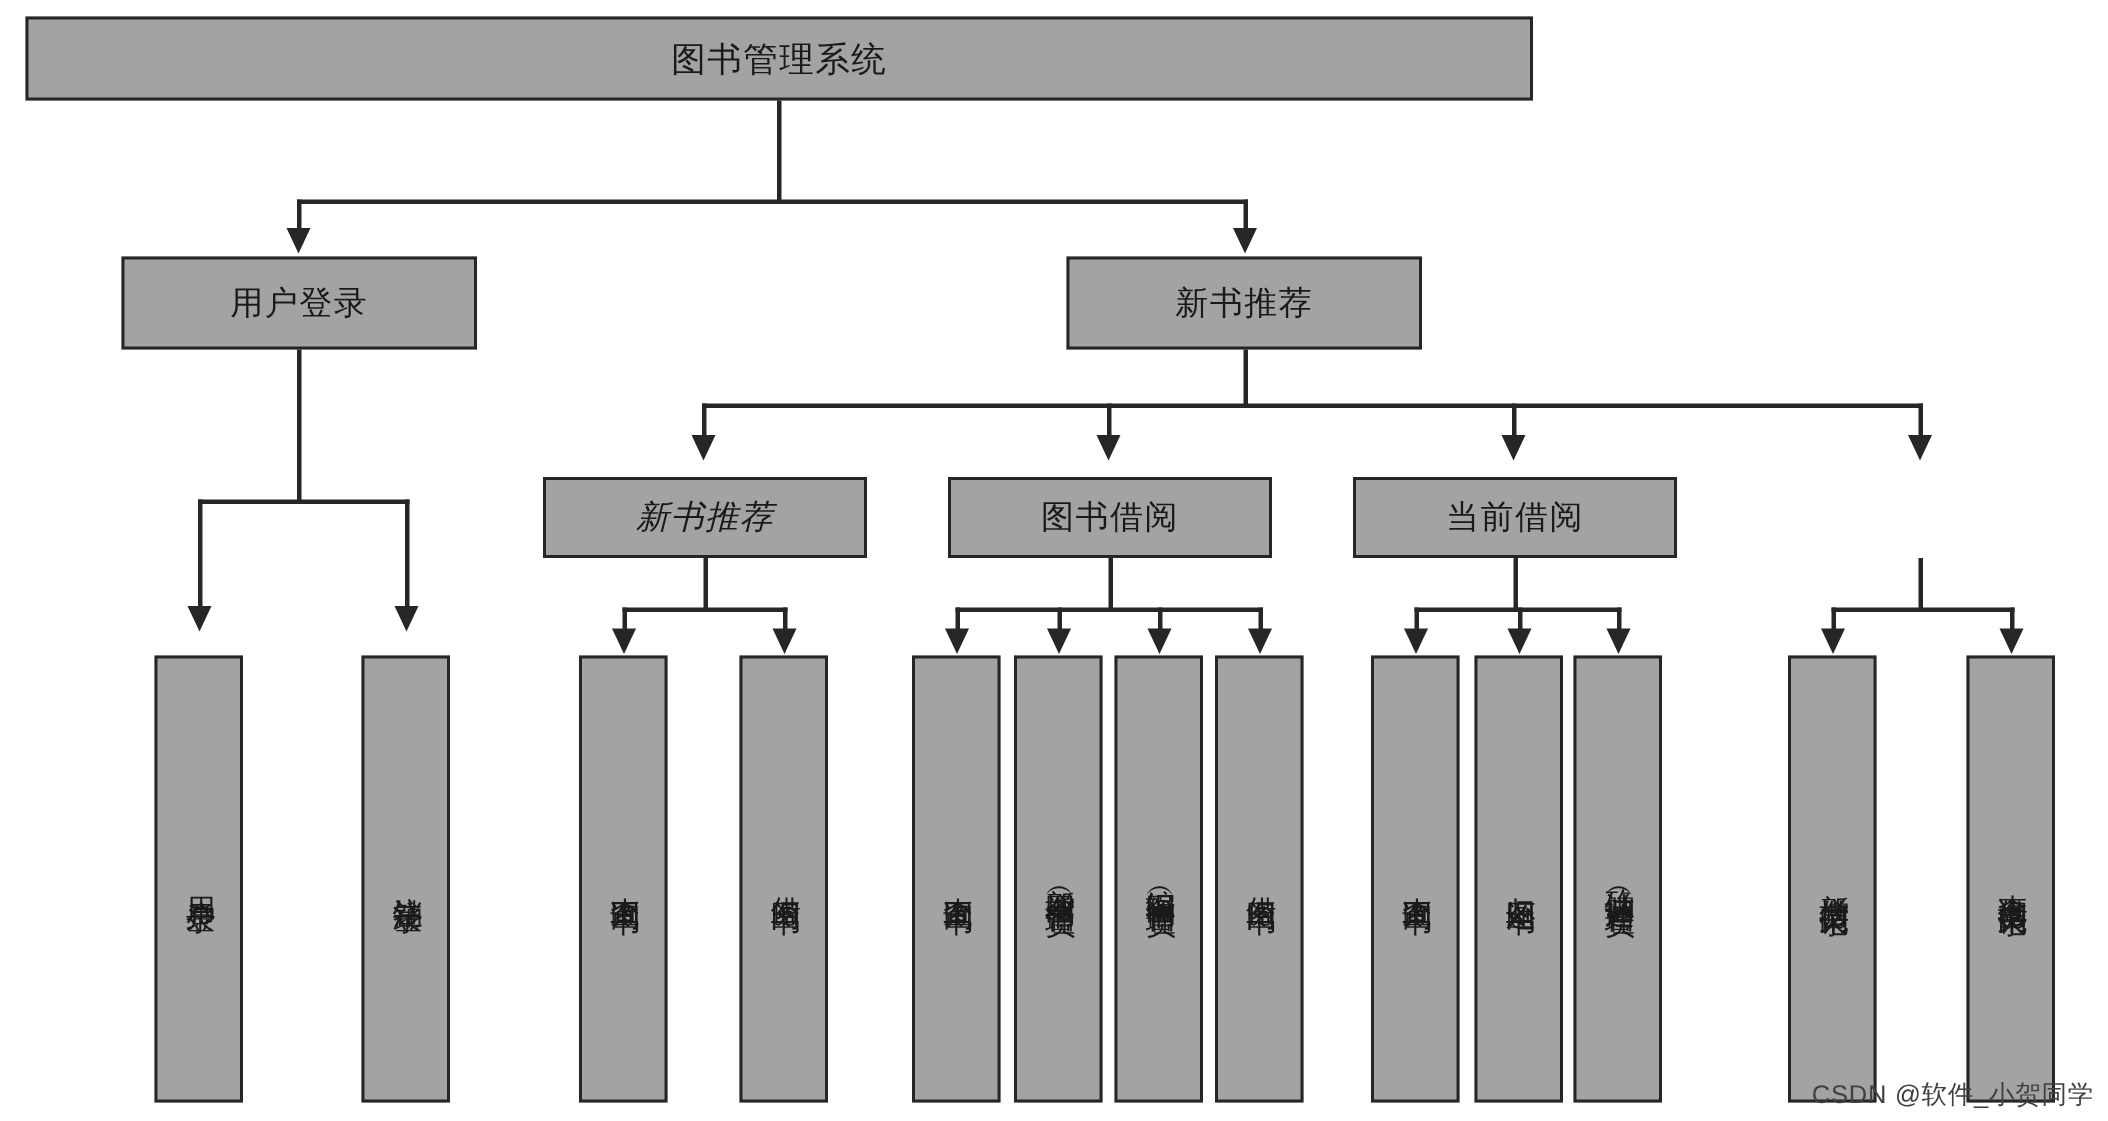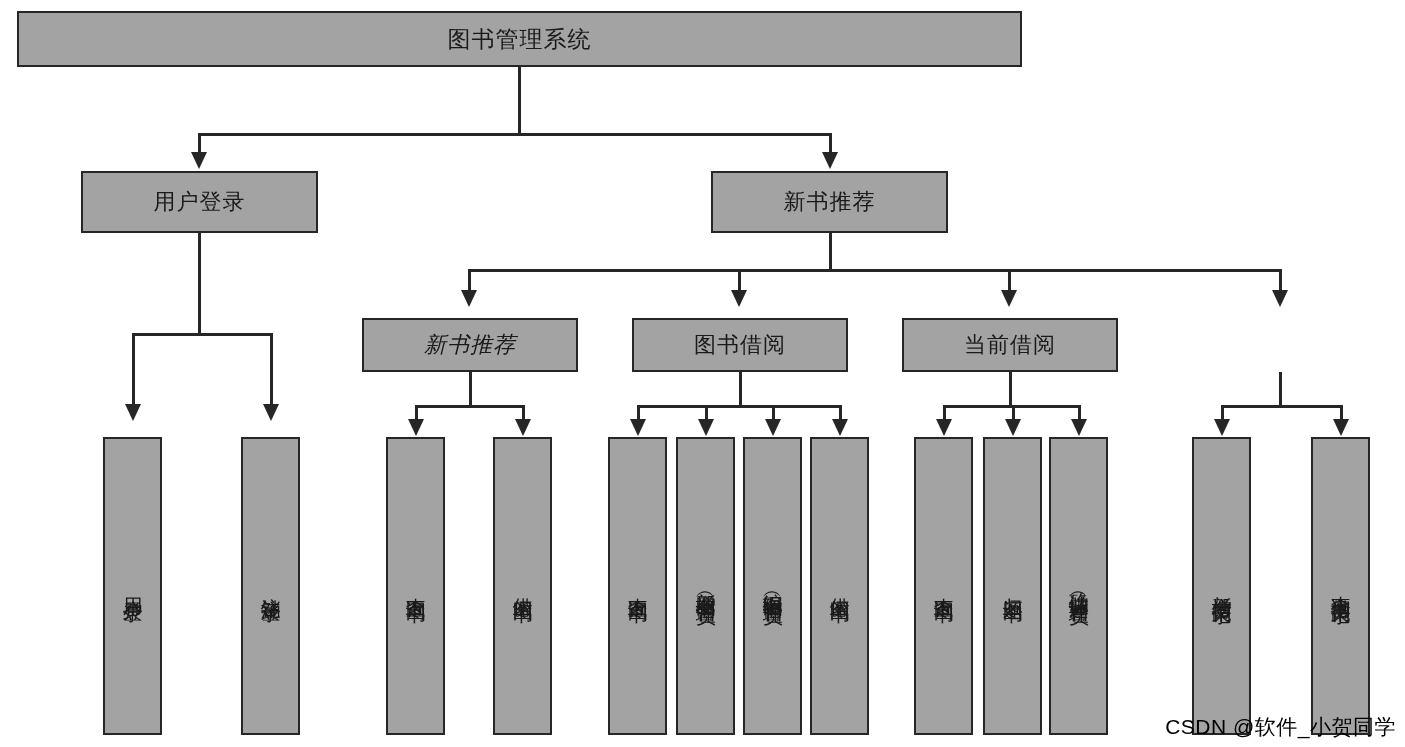--- a/index.html
+++ b/index.html
@@ -53,22 +53,22 @@
   .arrow{
     position:absolute;
     width:0;height:0;
     border-left:8px solid transparent;
     border-right:8px solid transparent;
     border-top:17px solid #262626;
   }
   #watermark{
     position:absolute;
     right:9px;bottom:6px;
-    font-size:21px;
-    color:#000000;
+    font-size:17px;
+    color:#404040;
     letter-spacing:0.5px;
     white-space:nowrap;
     pointer-events:none;
   }
 </style>
 </head>
 <body>
 
 <div id="diagram">
 

